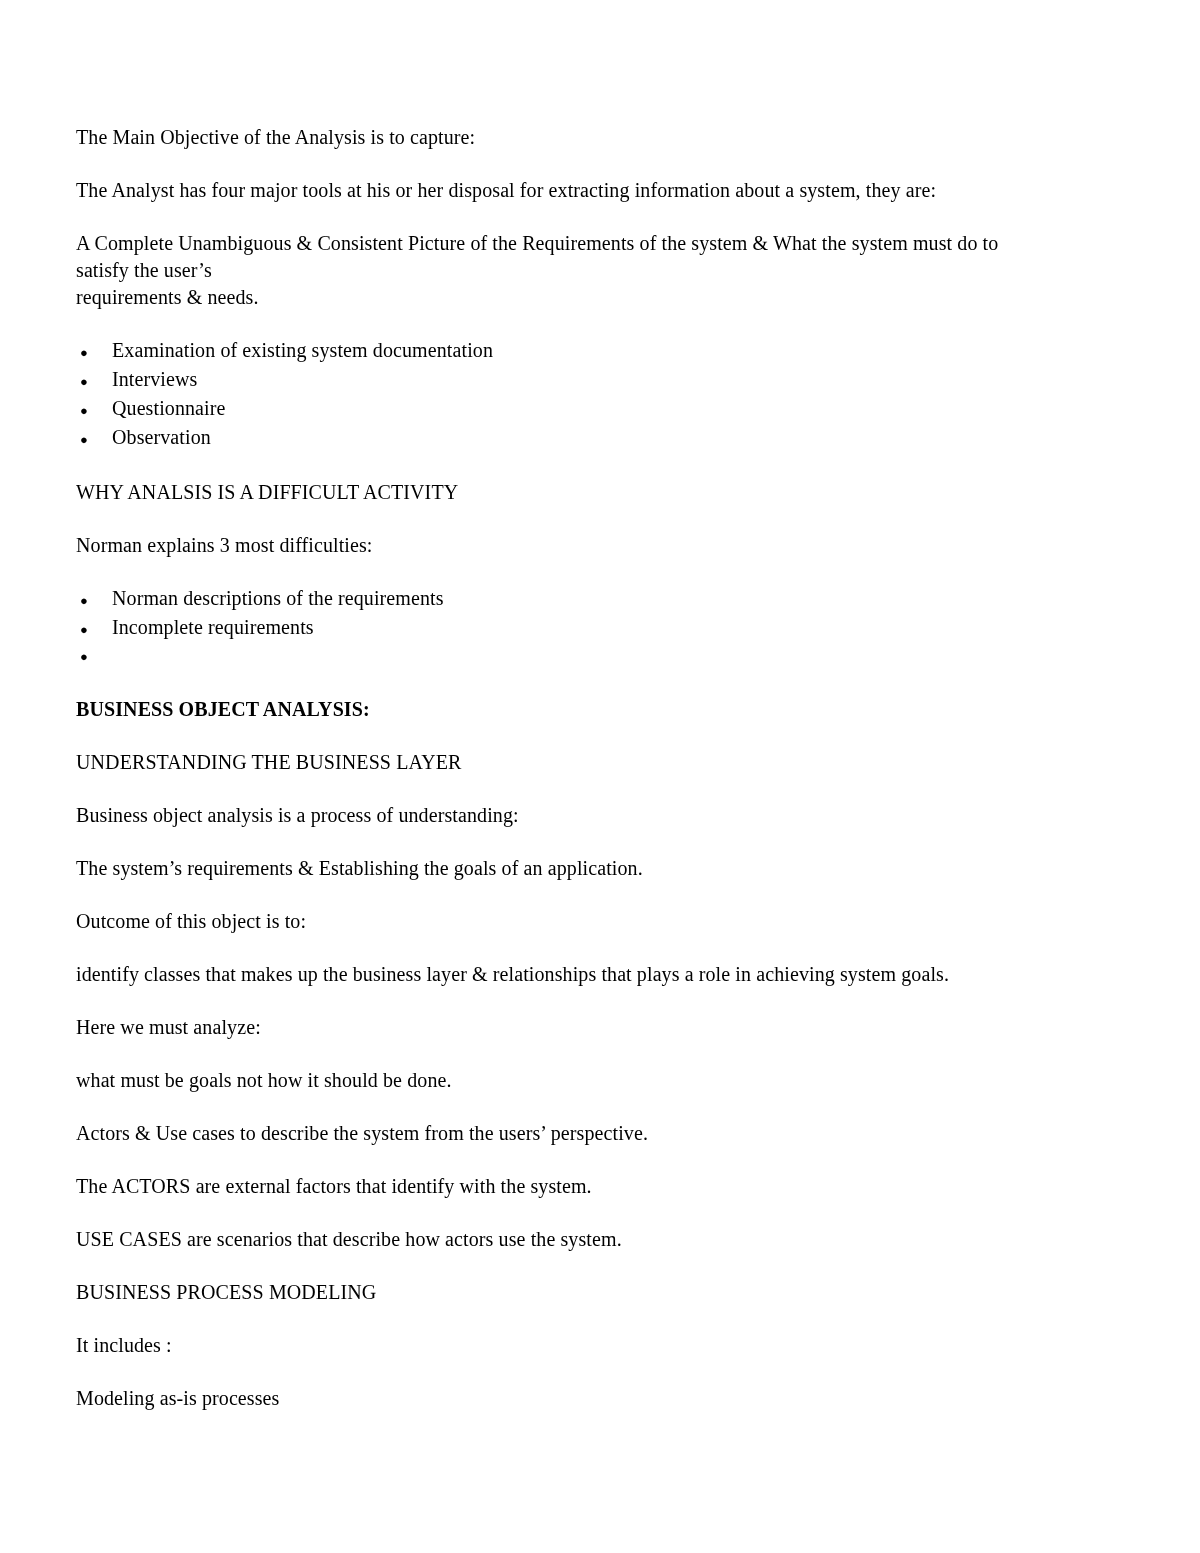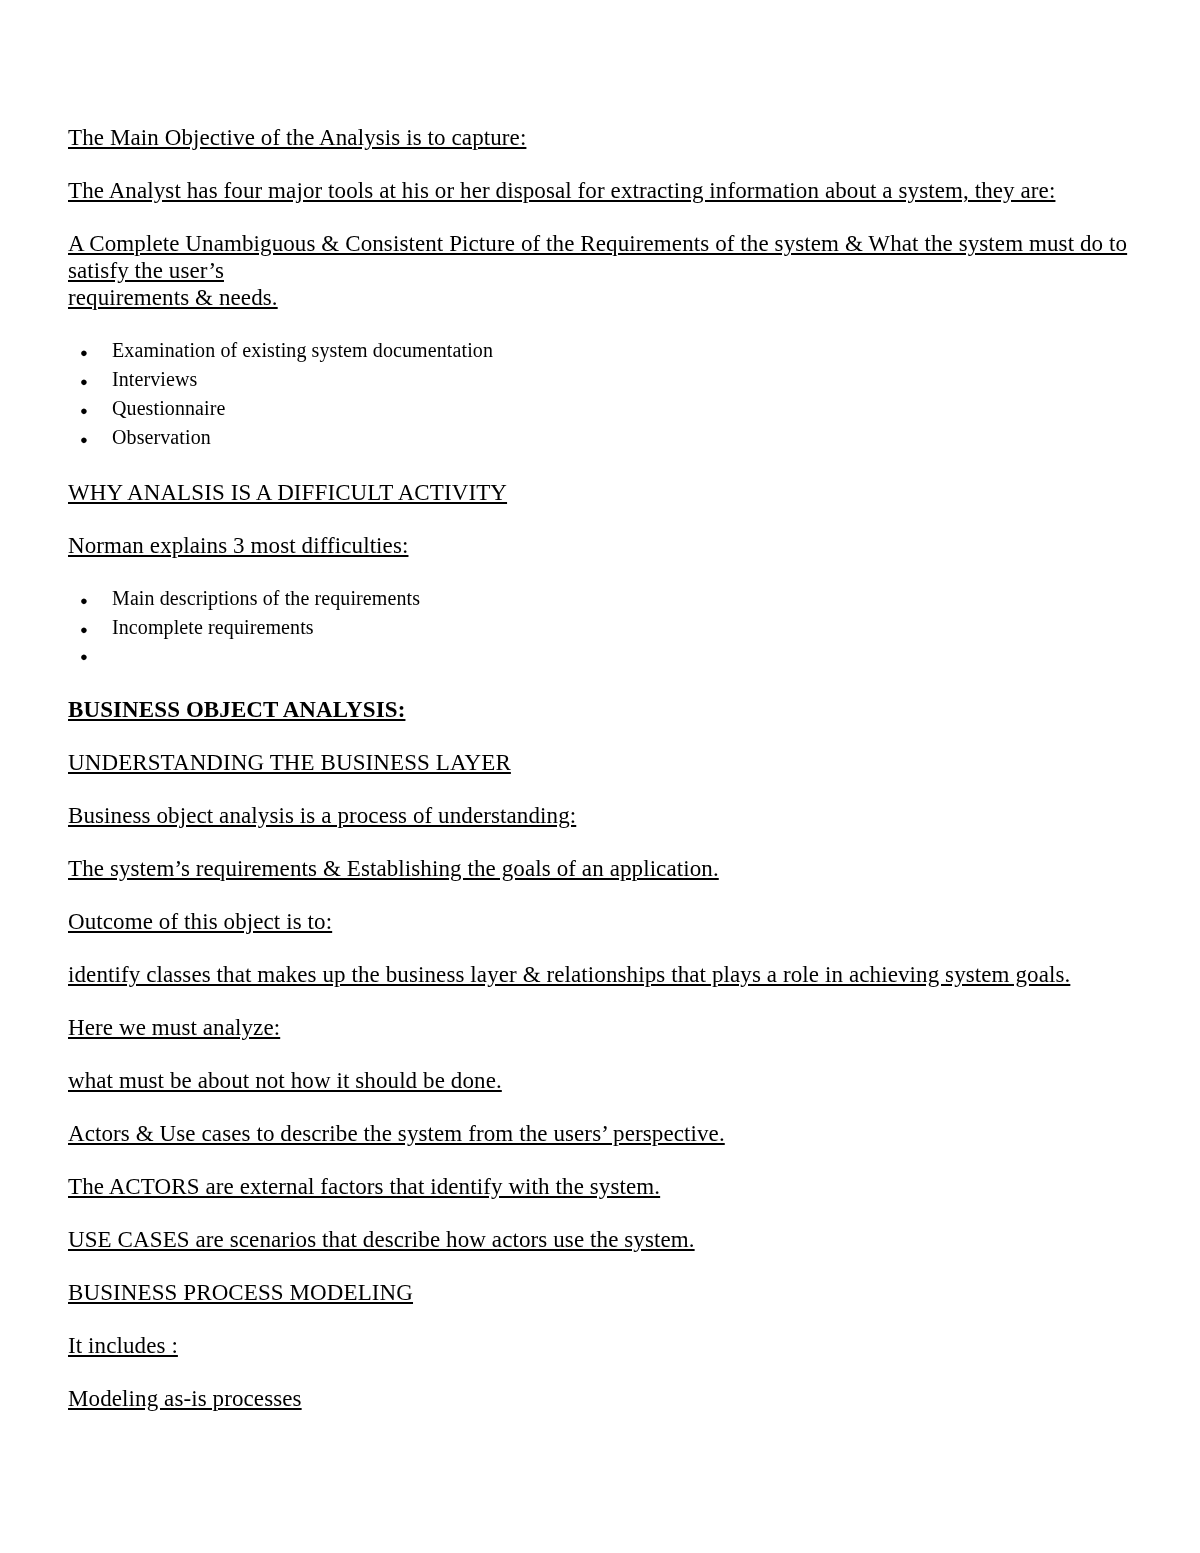--- a/index.html
+++ b/index.html
@@ -14,26 +14,25 @@
     font-family: "Liberation Serif", "DejaVu Serif", serif;
   }
   .page {
     box-sizing: border-box;
     width: 1200px;
     min-height: 1553px;
     padding: 98px 52px 70px 68px;
     background: #ffffff;
   }
   .para {
-    font-size: 23px;
+    font-size: 20px;
     line-height: 27px;
-    margin: 26px 0;
+    margin: 26px 8px;
     white-space: pre-line;
     letter-spacing: 0.1px;
-    text-decoration: underline;
   }
   .para.bold {
     font-weight: bold;
   }
   ul.blist {
     list-style: none;
     margin: 26px 0;
     padding: 0;
     font-size: 20px;
     line-height: 27px;
@@ -80,38 +79,38 @@
         <li>
           <span class="bullet">●</span>
           <span class="li-text">Observation</span>
         </li>
       </ul>
       <p class="para">WHY ANALSIS IS A DIFFICULT ACTIVITY</p>
       <p class="para">Norman explains 3 most difficulties:</p>
       <ul class="blist">
         <li>
           <span class="bullet">●</span>
-          <span class="li-text">Main descriptions of the requirements</span>
+          <span class="li-text">Norman descriptions of the requirements</span>
         </li>
         <li>
           <span class="bullet">●</span>
           <span class="li-text">Incomplete requirements</span>
         </li>
         <li>
           <span class="bullet">●</span>
         </li>
       </ul>
       <p class="para bold">BUSINESS OBJECT ANALYSIS:</p>
       <p class="para">UNDERSTANDING THE BUSINESS LAYER</p>
       <p class="para">Business object analysis is a process of understanding:</p>
       <p class="para">The system’s requirements &amp; Establishing the goals of an application.</p>
       <p class="para">Outcome of this object is to:</p>
       <p class="para">identify classes that makes up the business layer &amp; relationships that plays a role in achieving system goals.</p>
       <p class="para">Here we must analyze:</p>
-      <p class="para">what must be about not how it should be done.</p>
+      <p class="para">what must be goals not how it should be done.</p>
       <p class="para">Actors &amp; Use cases to describe the system from the users’ perspective.</p>
       <p class="para">The ACTORS are external factors that identify with the system.</p>
       <p class="para">USE CASES are scenarios that describe how actors use the system.</p>
       <p class="para">BUSINESS PROCESS MODELING</p>
       <p class="para">It includes :</p>
       <p class="para">Modeling as-is processes</p>
     </div>
 </main>
 
 </body></html>

